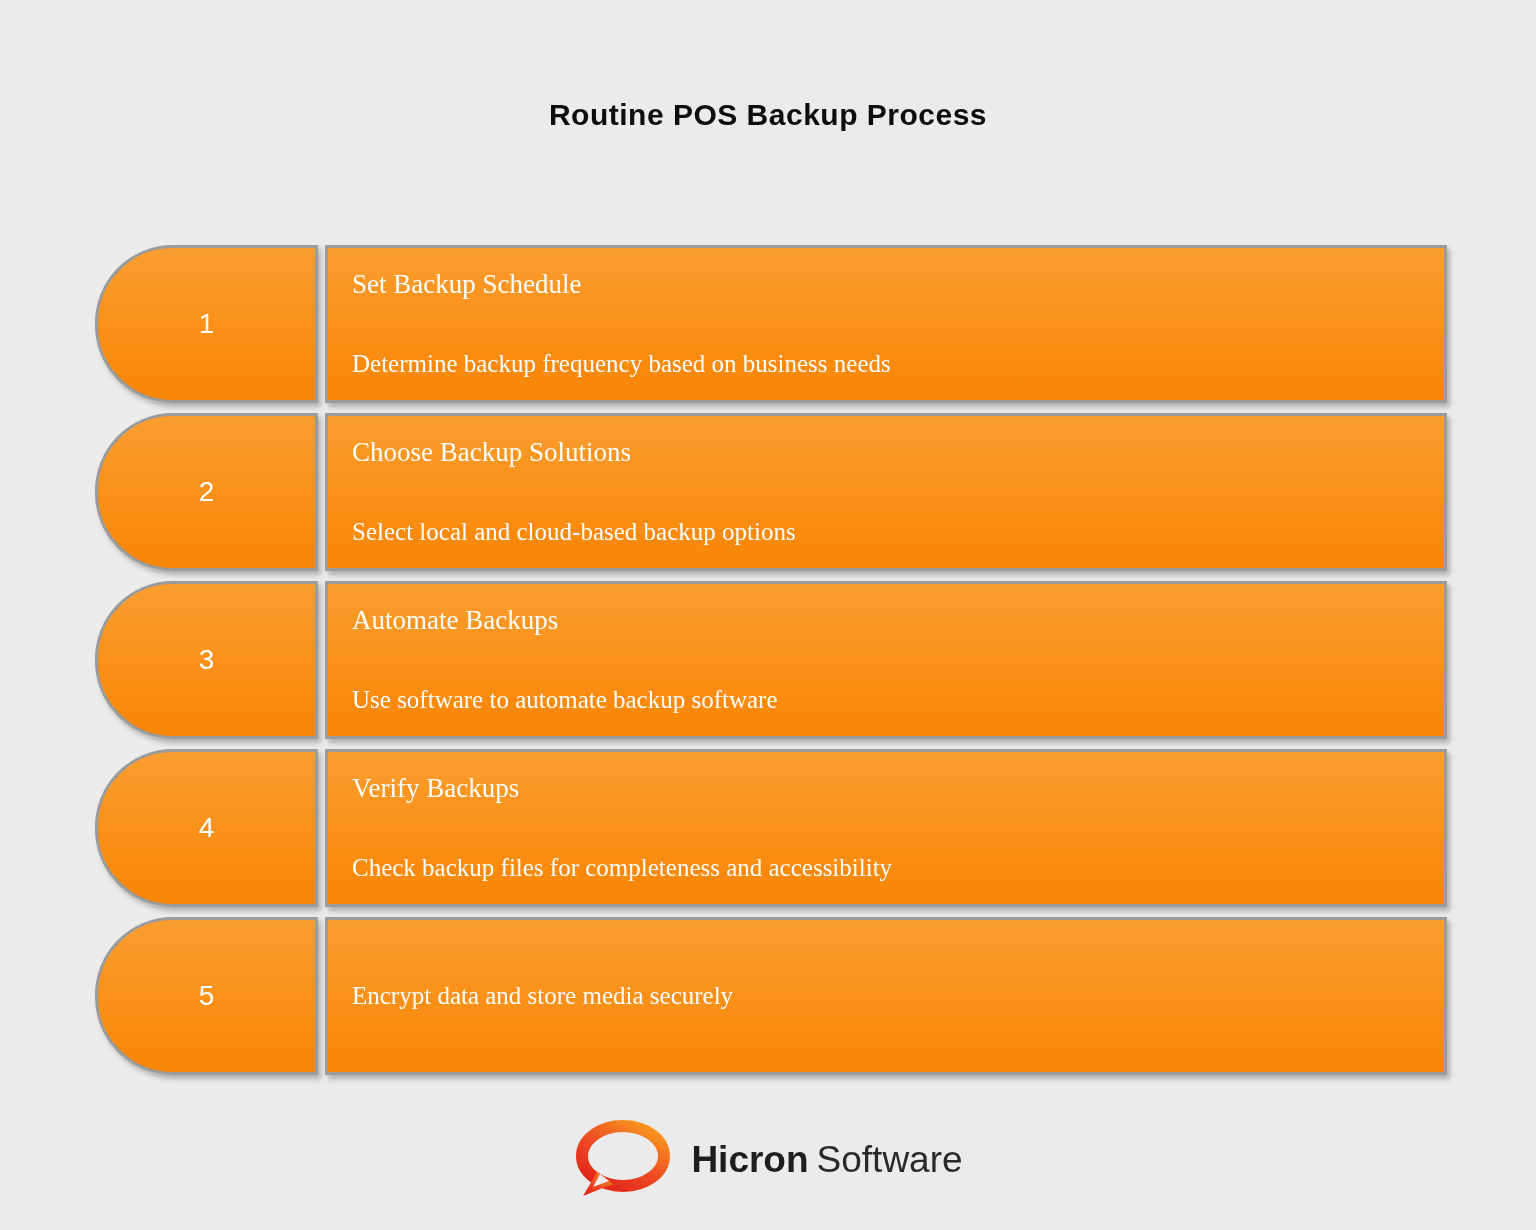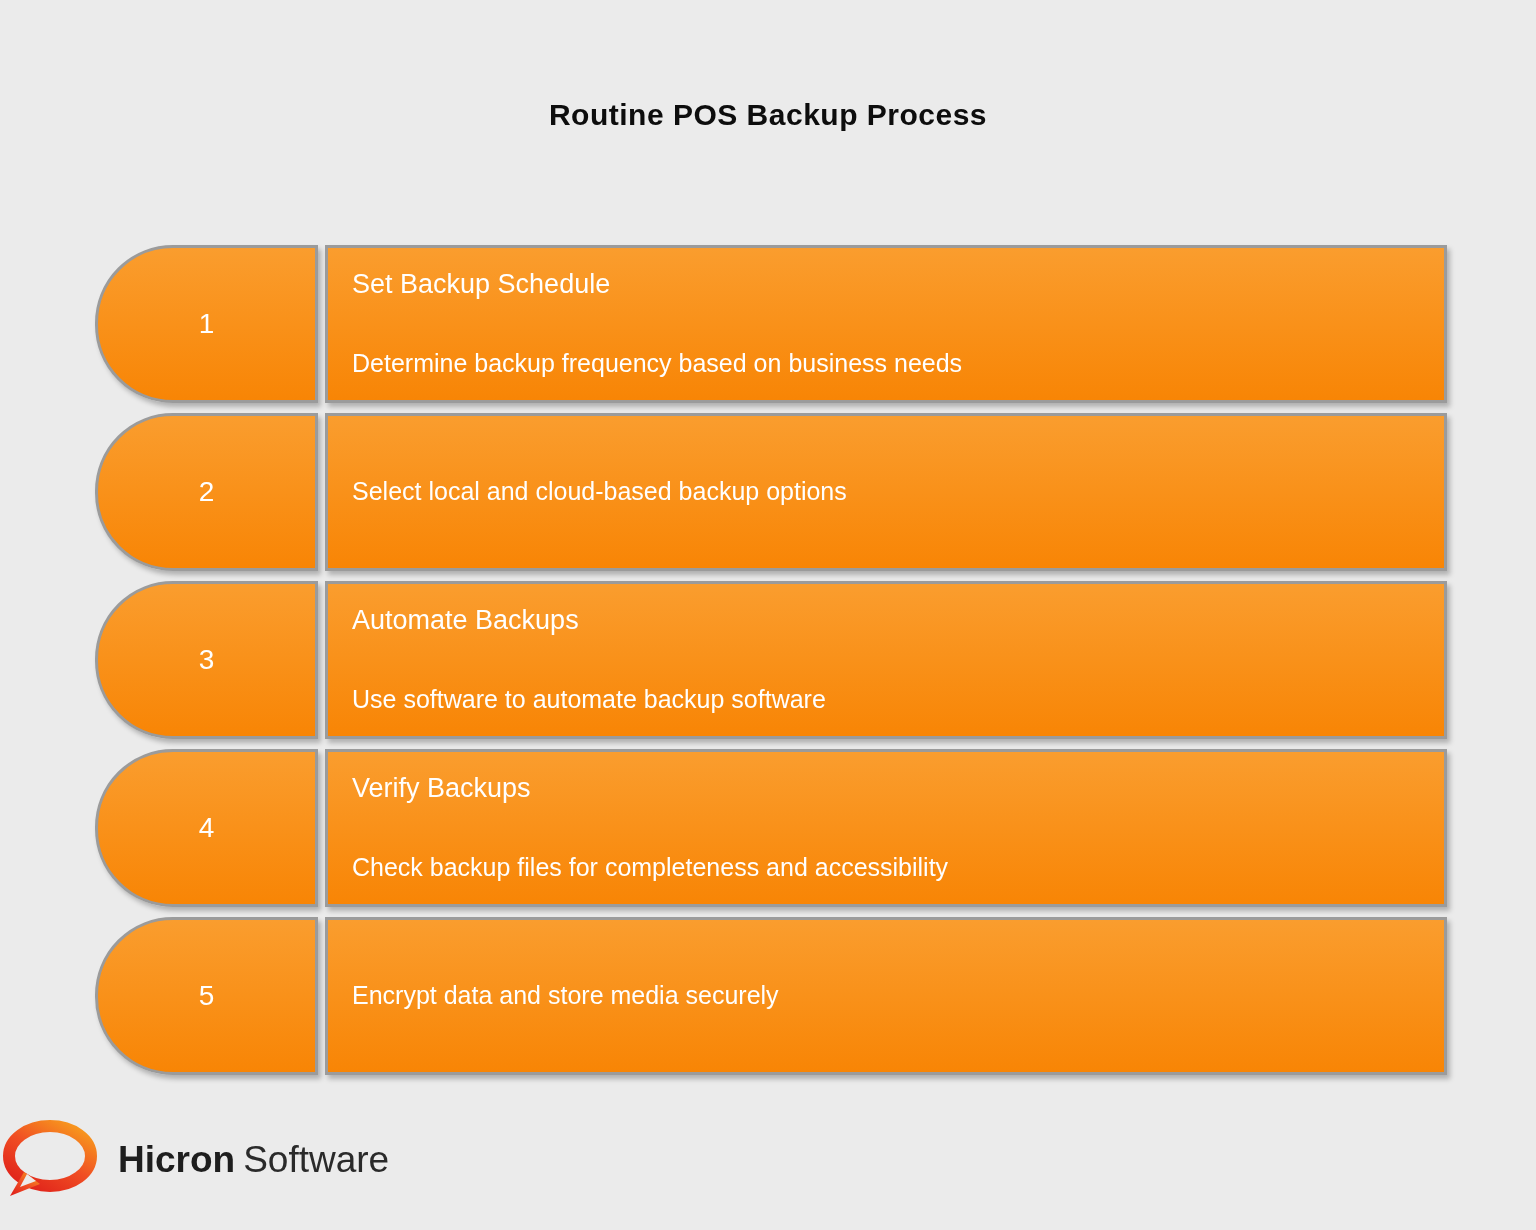--- a/index.html
+++ b/index.html
@@ -53,37 +53,38 @@
     background: linear-gradient(180deg, #fa9d2e 0%, #f88505 100%);
     border: 3px solid #9b9b9b;
     display: flex;
     flex-direction: column;
     justify-content: center;
     gap: 50px;
     padding-left: 24px;
     padding-right: 16px;
     color: #ffffff;
     box-shadow: 3px 4px 5px rgba(0,0,0,0.25);
+    font-family: Liberation Serif, serif;
   }
   .step-title {
     font-size: 27px;
     line-height: 1.1;
   }
   .step-desc {
     font-size: 25px;
     line-height: 1.1;
   }
   .footer {
     position: absolute;
     top: 1120px;
     left: 0;
     width: 100%;
     display: flex;
     align-items: center;
-    justify-content: flex-start;
+    justify-content: center;
     gap: 20px;
   }
   .logo-icon { display: block; }
   .brand {
     font-size: 37px;
     color: #1e1e1e;
     white-space: nowrap;
   }
   .brand .bold { font-weight: bold; }
   .brand .regular { font-weight: normal; margin-left: 8px; color: #2a2a2a; }
@@ -103,20 +104,21 @@
       <div class="step-title">Set Backup Schedule</div>
       <div class="step-desc">Determine backup frequency based on business needs</div>
     </div>
   </div>
 
   <div class="step-row">
     <div class="step-badge">
       <span>2</span>
     </div>
     <div class="step-card">
+      <div class="step-title">Choose Backup Solutions</div>
       <div class="step-desc">Select local and cloud-based backup options</div>
     </div>
   </div>
 
   <div class="step-row">
     <div class="step-badge">
       <span>3</span>
     </div>
     <div class="step-card">
       <div class="step-title">Automate Backups</div>

